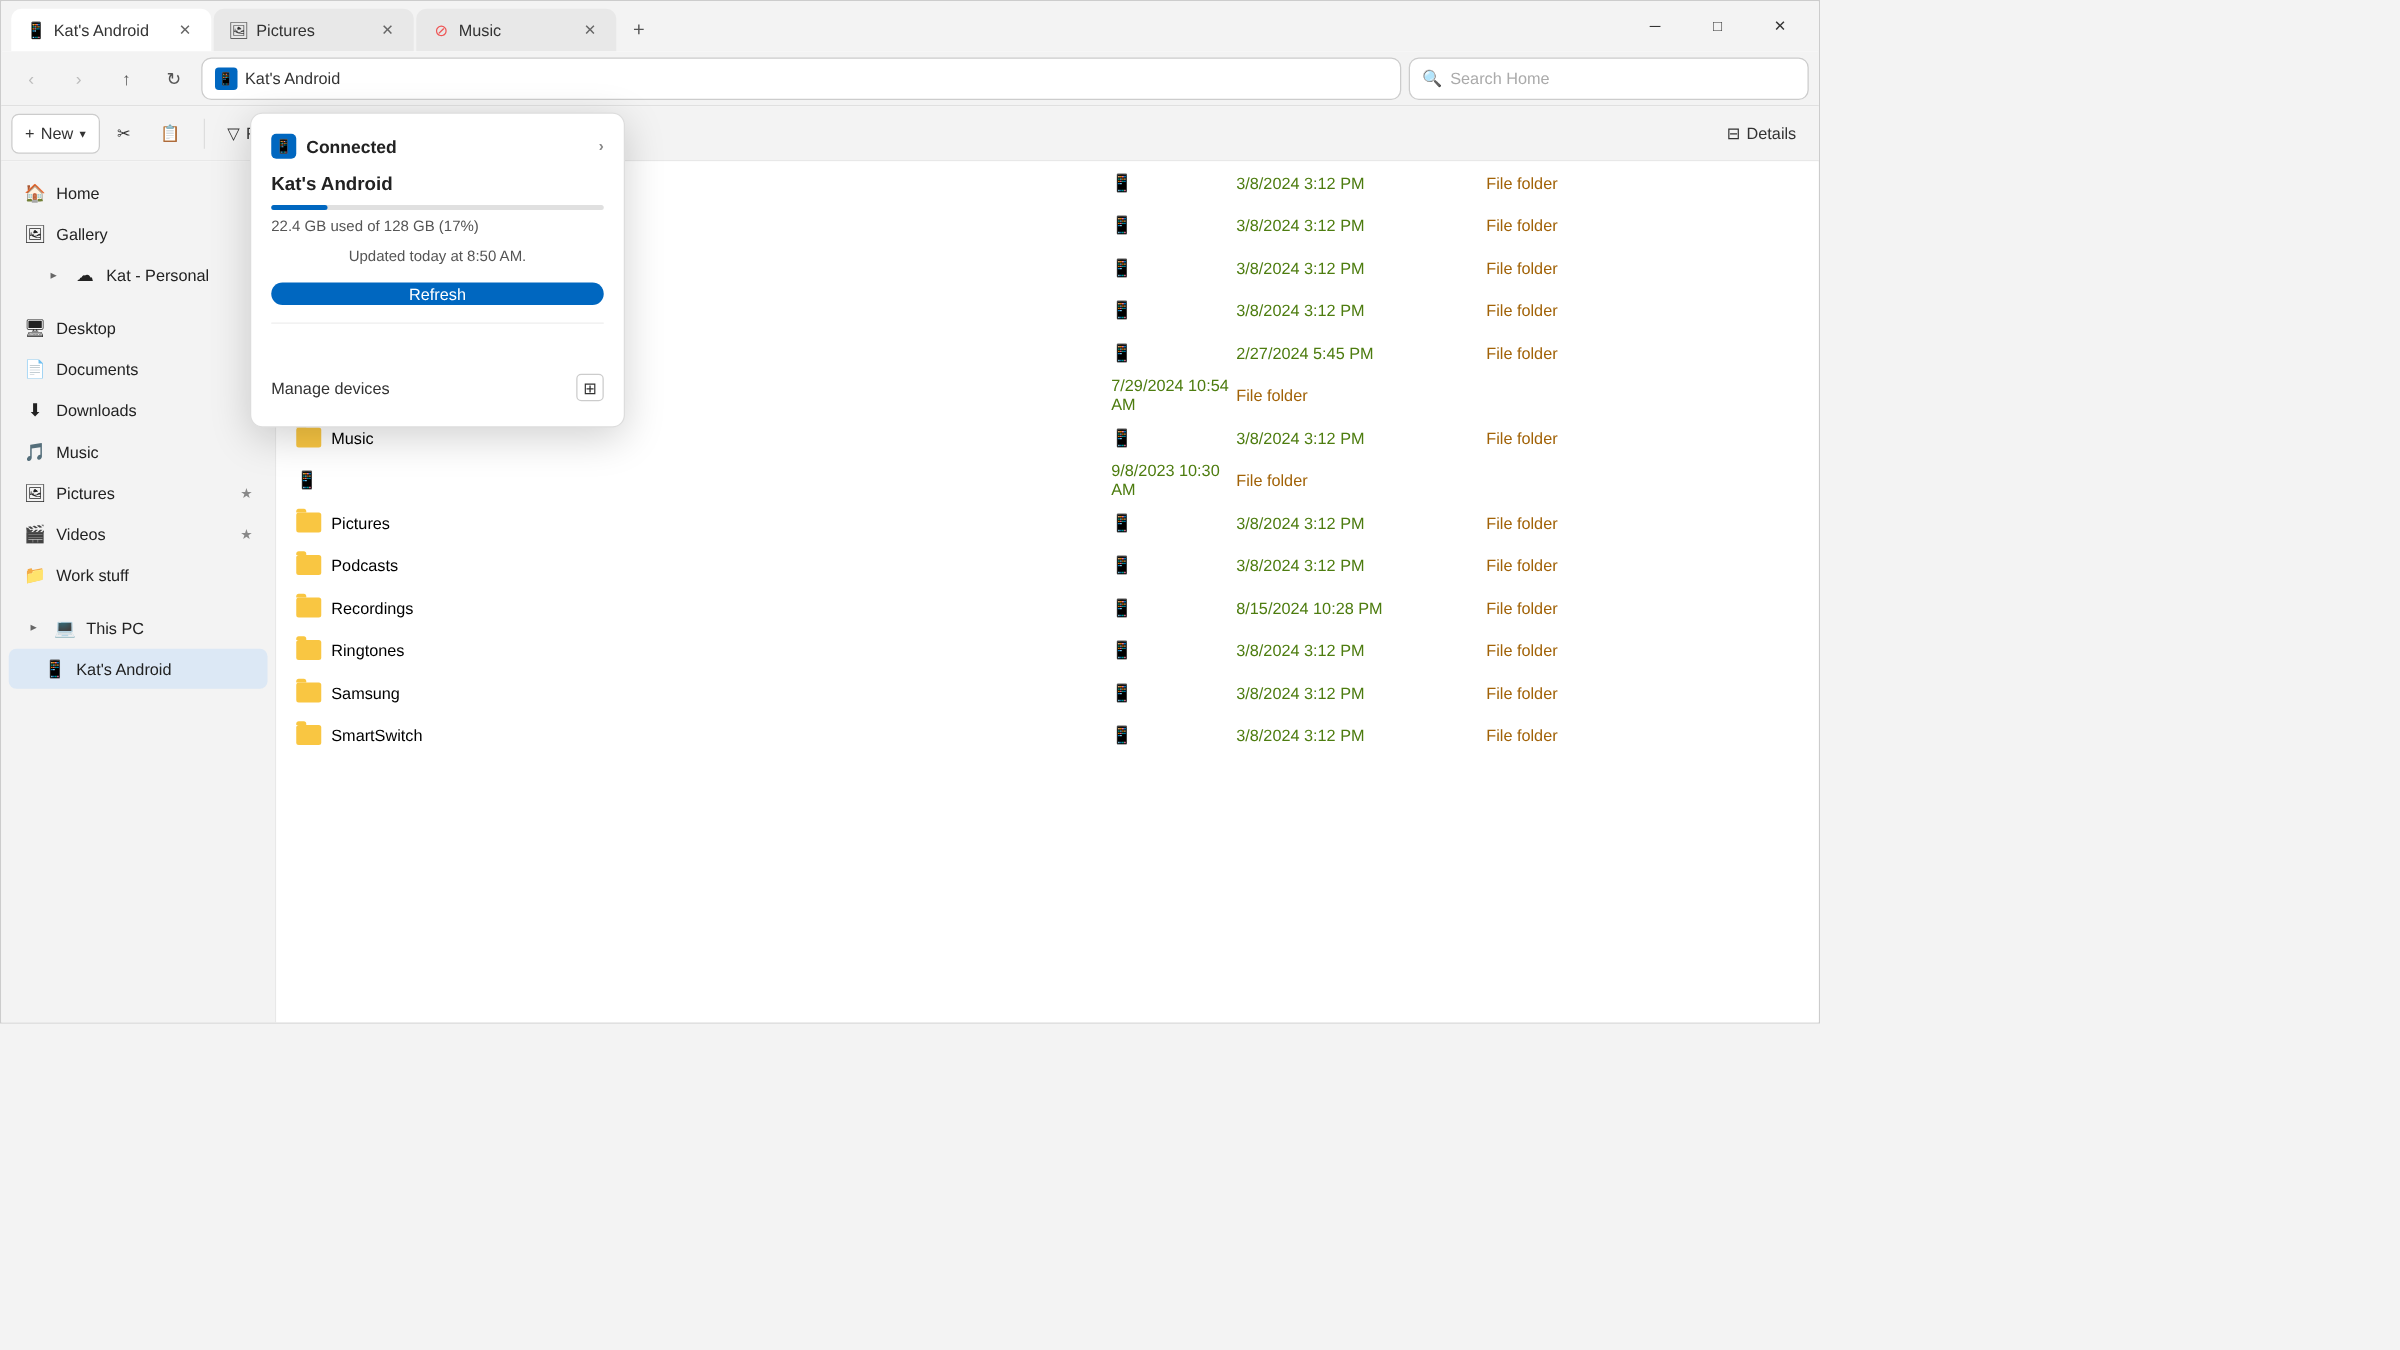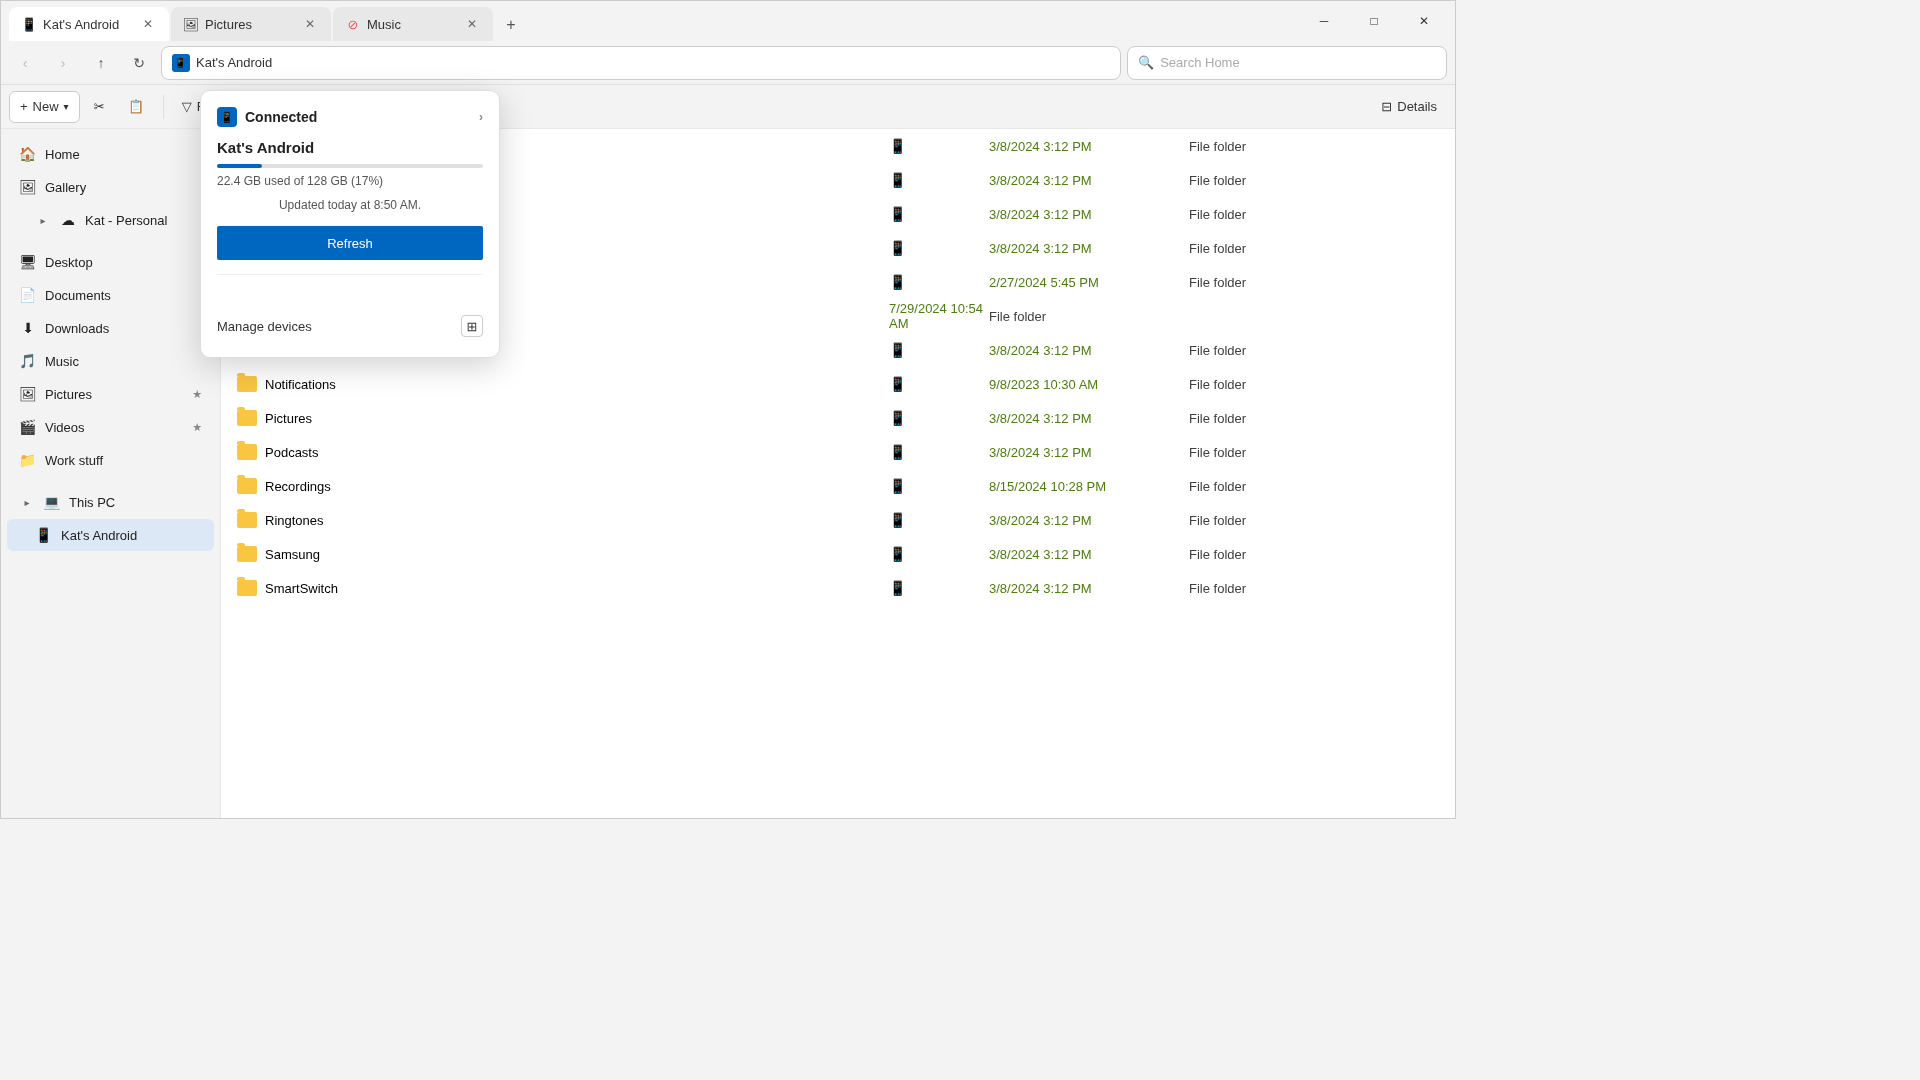--- a/index.html
+++ b/index.html
@@ -318,21 +318,21 @@
       left: 0;
       width: 8px;
       height: 3px;
       background: #f9c642;
       border-radius: 2px 2px 0 0;
     }
     .status-icon {
       color: #aaa;
       font-size: 14px;
     }
-    .file-type { color: #404040; }
+    .file-type { color: #a16207; }
     .file-date { color: #4d7c0f; }
 
     
     .popup-overlay {
       position: fixed;
       top: 90px;
       left: 200px;
       z-index: 100;
     }
     .popup {
@@ -392,25 +392,25 @@
       margin-bottom: 10px;
     }
     .updated-text {
       font-size: 12px;
       color: #555;
       text-align: center;
       margin-bottom: 14px;
     }
     .refresh-btn {
       width: 100%;
-      height: 34px;
+      height: 18px;
       background: #0067c0;
       color: #fff;
       border: none;
-      border-radius: 2px;
+      border-radius: 12px;
       font-size: 13px;
       cursor: pointer;
       font-weight: 500;
     }
     .popup-divider {
       height: 1px;
       background: #eee;
       margin: 14px 0;
     }
     .manage-devices-btn {
@@ -622,24 +622,20 @@
       <div class="file-name-cell">
         <div class="folder-icon"></div>
         <span>Music</span>
       </div>
       <div class="status-icon">📱</div>
       <div class="file-date">3/8/2024 3:12 PM</div>
       <div class="file-type">File folder</div>
       <div class="file-size"></div>
     </div>
           <div class="file-row">
-      <div class="file-name-cell">
-        <div class="folder-icon"></div>
-        <span>Notifications</span>
-      </div>
       <div class="status-icon">📱</div>
       <div class="file-date">9/8/2023 10:30 AM</div>
       <div class="file-type">File folder</div>
       <div class="file-size"></div>
     </div>
           <div class="file-row">
       <div class="file-name-cell">
         <div class="folder-icon"></div>
         <span>Pictures</span>
       </div>

